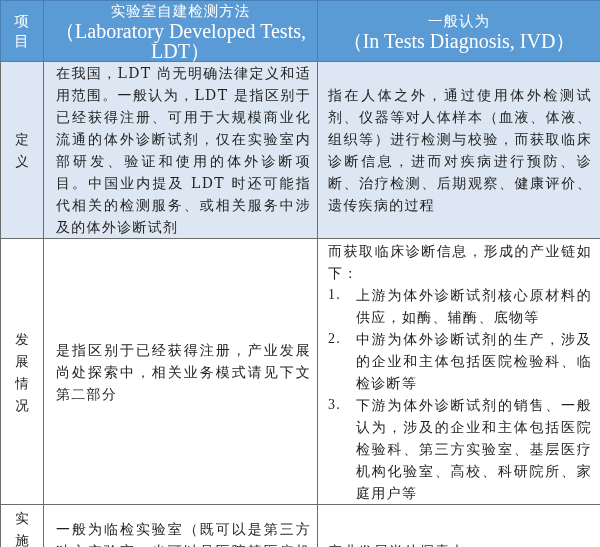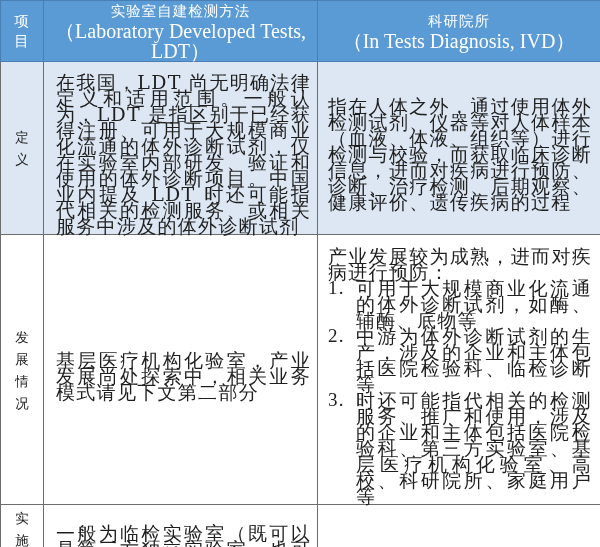--- a/index.html
+++ b/index.html
@@ -11,21 +11,21 @@
   col.c3 { width: 283px; }
   tr.hdr th { background: #5b9bd5; color: #ffffff; height: 44px; font-weight: normal; border-color: #4a7fb3; }
   tr.hdr th .l1 { display: block; font-size: 14.5px; line-height: 20px; letter-spacing: 1px; }
   tr.hdr th .l2 { display: block; font-size: 20px; line-height: 20px; font-family: "Liberation Serif", "DejaVu Serif", serif; }
   tr.hdr th.item { font-weight: normal; font-size: 13px; line-height: 20px; }
   tr.def td { background: #dde7f3; height: 158px; }
   tr.dev td { background: #ffffff; height: 247px; }
   tr.impl td { background: #ffffff; height: 92px; }
   td.rowhead { text-align: center; font-size: 13.5px; }
   td.rowhead span { display: block; line-height: 22px; }
-  .cell { font-size: 19px; line-height: 16px; letter-spacing: 1.3px; padding: 0 6px 0 12px; text-align: justify; margin-top: 12px; }
+  .cell { font-size: 14px; line-height: 22px; letter-spacing: 1.3px; padding: 0 6px 0 12px; text-align: justify; }
   .cell.right { padding-left: 10px; padding-right: 8px; }
   ol.chain { list-style: none; margin: 0; padding: 0; }
   ol.chain li { display: flex; }
   ol.chain li .num { width: 28px; flex: 0 0 28px; font-family: "Liberation Serif", serif; }
   ol.chain li .txt { flex: 1; }
 </style>
 </head>
 <body>
 
 <table class="cmp">
@@ -38,21 +38,21 @@
       <tr class="hdr">
     <th class="item">
       <span class="l1">项</span>
       <span class="l1">目</span>
     </th>
     <th>
       <span class="l1">实验室自建检测方法</span>
       <span class="l2">（Laboratory Developed Tests, LDT）</span>
     </th>
     <th>
-      <span class="l1">科研院所</span>
+      <span class="l1">一般认为</span>
       <span class="l2">（In Tests Diagnosis, IVD）</span>
     </th>
   </tr>
 
   <tr class="def">
     <td class="rowhead">
       <span>定</span>
       <span>义</span>
     </td>
     <td>
@@ -64,37 +64,37 @@
   </tr>
 
   <tr class="dev">
     <td class="rowhead">
       <span>发</span>
       <span>展</span>
       <span>情</span>
       <span>况</span>
     </td>
     <td>
-      <div class="cell">基层医疗机构化验室，产业发展尚处探索中，相关业务模式请见下文第二部分</div>
+      <div class="cell">是指区别于已经获得注册，产业发展尚处探索中，相关业务模式请见下文第二部分</div>
     </td>
     <td style="vertical-align: top; padding-top: 1px;">
       <div class="cell right">
-        <div>产业发展较为成熟，进而对疾病进行预防：</div>
+        <div>而获取临床诊断信息，形成的产业链如下：</div>
         <ol class="chain">
           <li>
             <span class="num">1.</span>
-            <span class="txt">可用于大规模商业化流通的体外诊断试剂，如酶、辅酶、底物等</span>
+            <span class="txt">上游为体外诊断试剂核心原材料的供应，如酶、辅酶、底物等</span>
           </li>
           <li>
             <span class="num">2.</span>
             <span class="txt">中游为体外诊断试剂的生产，涉及的企业和主体包括医院检验科、临检诊断等</span>
           </li>
           <li>
             <span class="num">3.</span>
-            <span class="txt">时还可能指代相关的检测服务、推广和使用，涉及的企业和主体包括医院检验科、第三方实验室、基层医疗机构化验室、高校、科研院所、家庭用户等</span>
+            <span class="txt">下游为体外诊断试剂的销售、一般认为，涉及的企业和主体包括医院检验科、第三方实验室、基层医疗机构化验室、高校、科研院所、家庭用户等</span>
           </li>
         </ol>
       </div>
     </td>
   </tr>
 
   <tr class="impl">
     <td class="rowhead">
       <span>实</span>
       <span>施</span>

